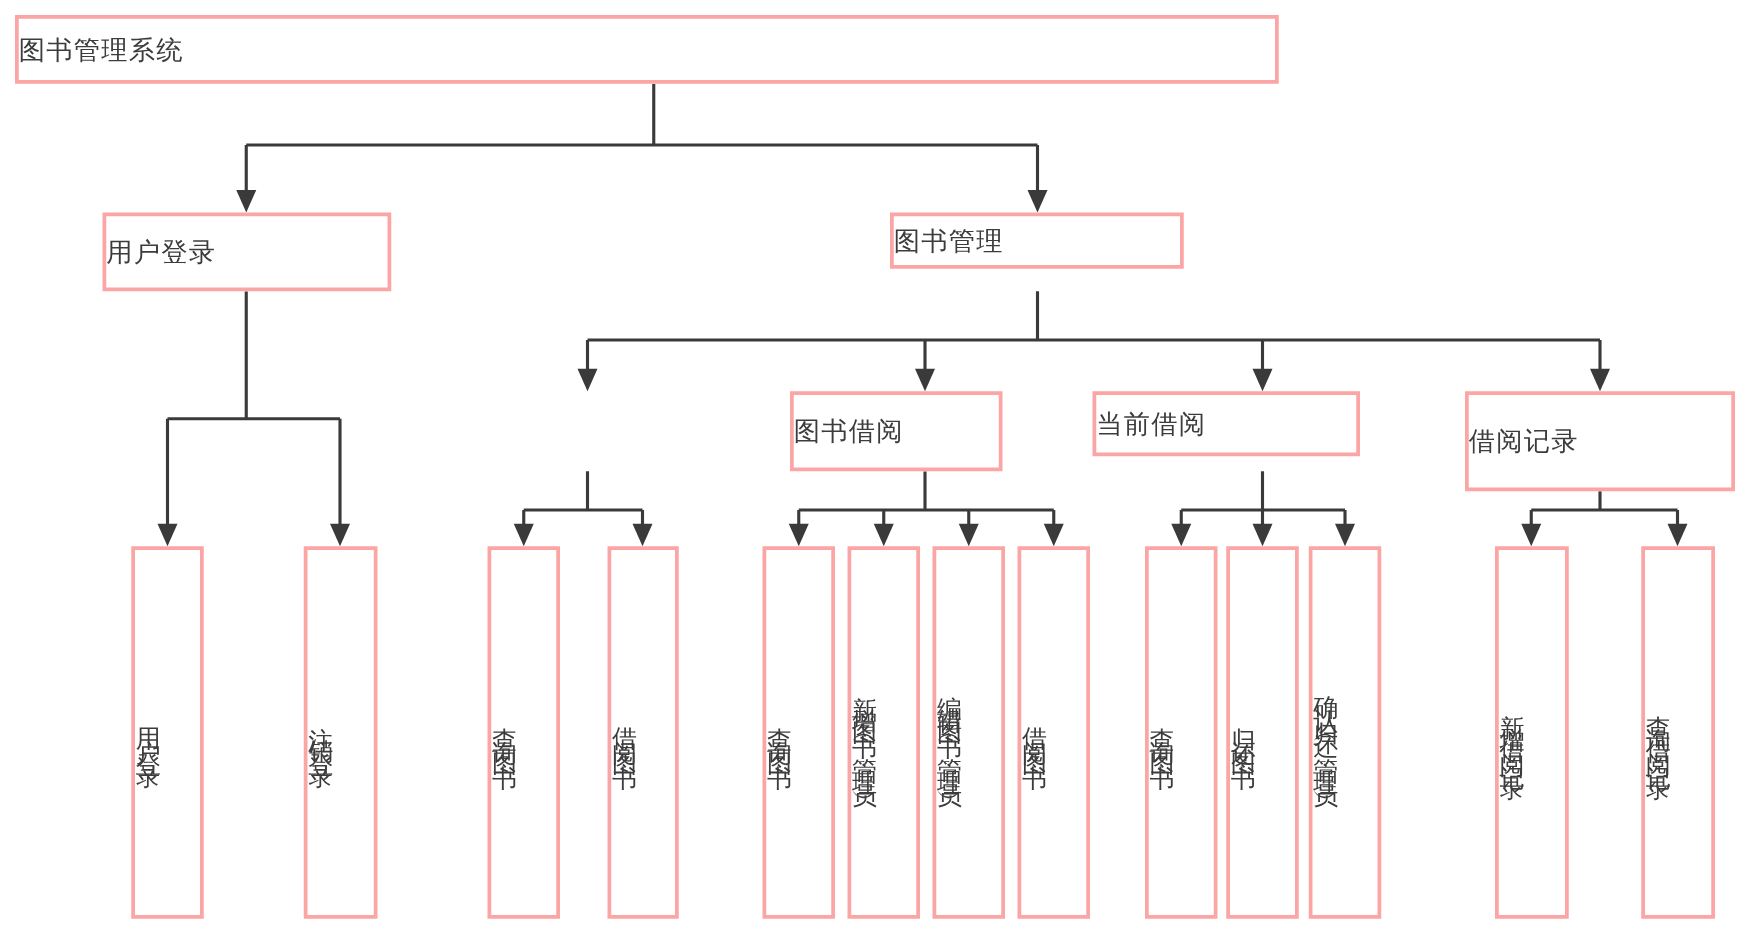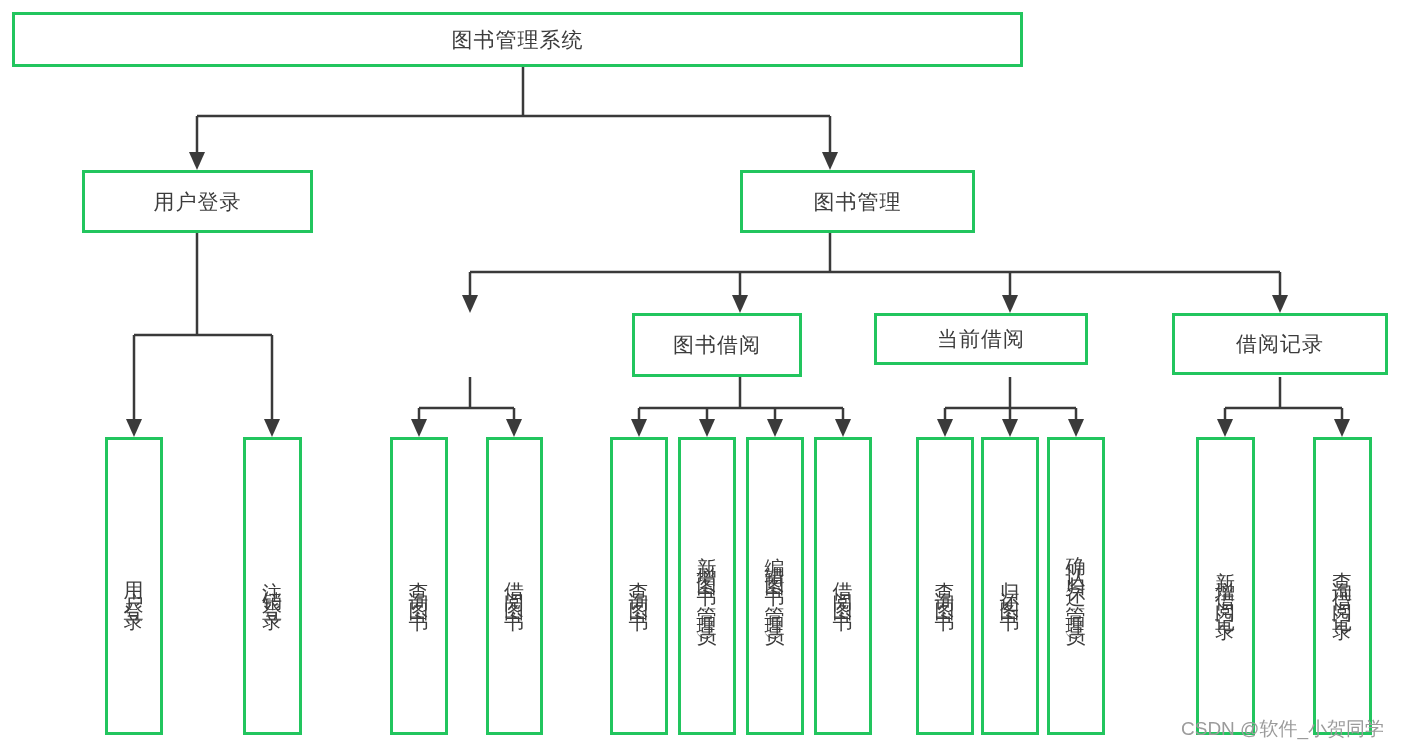--- a/index.html
+++ b/index.html
@@ -8,24 +8,23 @@
     width:1405px; height:747px;
     background:#ffffff;
     overflow:hidden;
     font-family:"Liberation Sans","DejaVu Sans",sans-serif;
   }
   svg.wires { position:absolute; left:0; top:0; width:1405px; height:747px; }
   .node {
     position:absolute;
     box-sizing:border-box;
     background:#ffffff;
-    border:3px solid #22c55e;
+    border:3px solid #fca5a5;
     display:flex;
     align-items:center;
-    justify-content:center;
   }
   .hlabel {
     font-size:21px;
     color:#3c3c3c;
     letter-spacing:1px;
     white-space:nowrap;
   }
   .vlabel {
     writing-mode:vertical-rl;
     text-orientation:mixed;
@@ -110,31 +109,31 @@
     <polygon points="1334,419 1350,419 1342,437" stroke="none"></polygon>
   </svg>
 
   <div class="node" style="left:12px;top:12px;width:1011px;height:55px">
     <span class="hlabel">图书管理系统</span>
   </div>
 
   <div class="node" style="left:82px;top:170px;width:231px;height:63px">
     <span class="hlabel">用户登录</span>
   </div>
-  <div class="node" style="left:740px;top:170px;width:235px;height:63px">
+  <div class="node" style="left:712px;top:170px;width:235px;height:45px">
     <span class="hlabel">图书管理</span>
   </div>
 
   <div class="node" style="left:632px;top:313px;width:170px;height:64px">
     <span class="hlabel">图书借阅</span>
   </div>
   <div class="node" style="left:874px;top:313px;width:214px;height:52px">
     <span class="hlabel">当前借阅</span>
   </div>
-  <div class="node" style="left:1172px;top:313px;width:216px;height:62px">
+  <div class="node" style="left:1172px;top:313px;width:216px;height:80px">
     <span class="hlabel">借阅记录</span>
   </div>
 
   <div class="node" style="left:105px;top:437px;width:58px;height:298px">
     <span class="vlabel">用户登录</span>
   </div>
   <div class="node" style="left:243px;top:437px;width:59px;height:298px">
     <span class="vlabel">注销登录</span>
   </div>
 
@@ -168,15 +167,14 @@
     <span class="vlabel">确认归还（管理员）</span>
   </div>
 
   <div class="node" style="left:1196px;top:437px;width:59px;height:298px">
     <span class="vlabel">新增借阅记录</span>
   </div>
   <div class="node" style="left:1313px;top:437px;width:59px;height:298px">
     <span class="vlabel">查询借阅记录</span>
   </div>
 
-  <div class="watermark">CSDN @软件_小贺同学</div>
 
 </div>
 
 </body></html>

